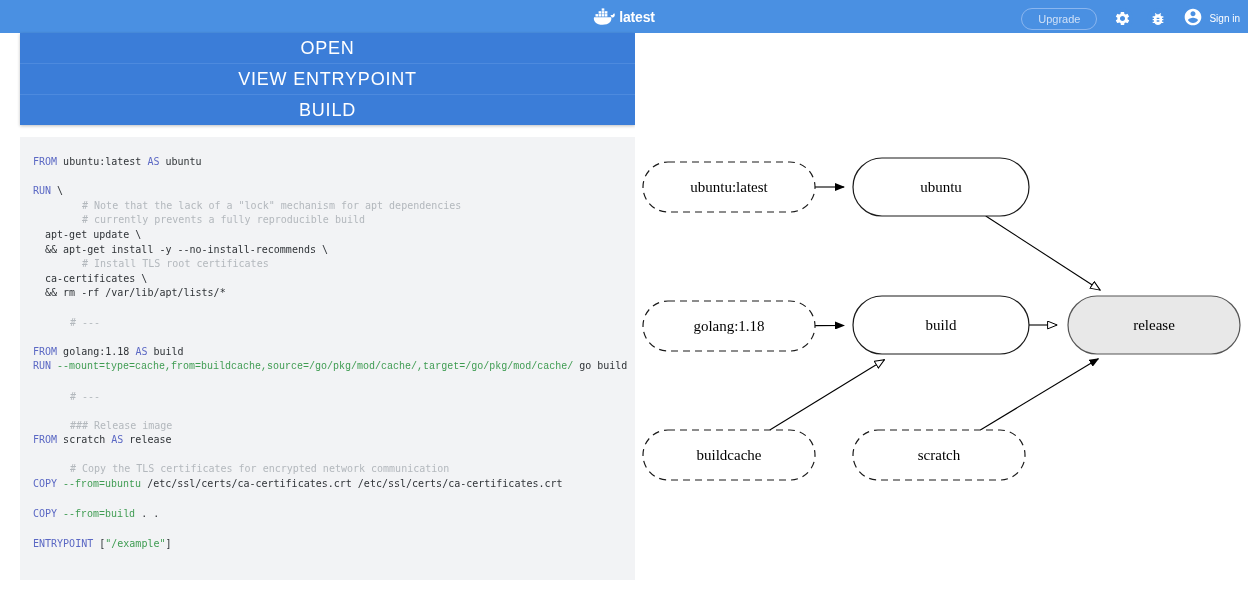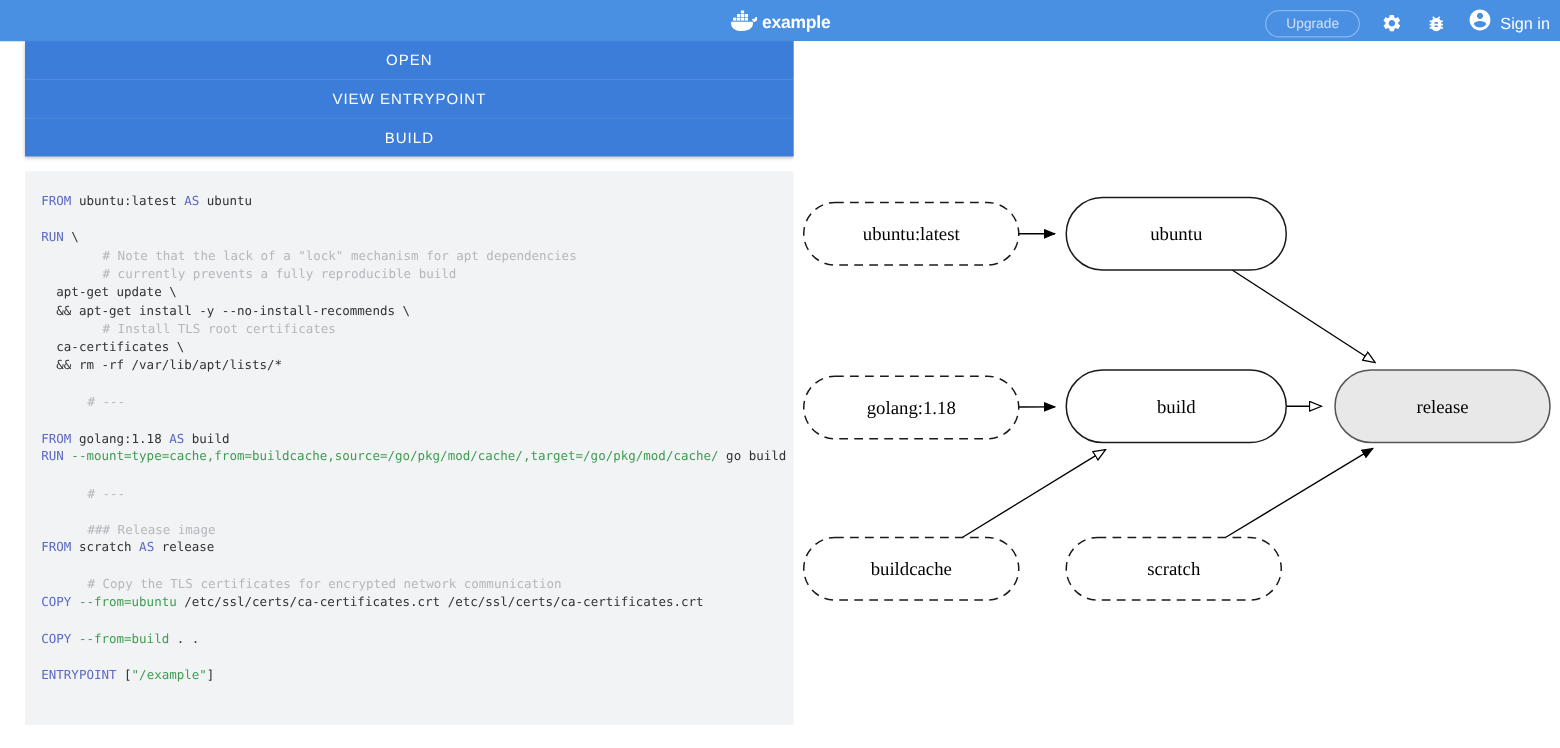--- a/index.html
+++ b/index.html
@@ -35,34 +35,34 @@
   }
   .icon-circle{
     width:22px;height:22px;border-radius:50%;
     background:#4a90e2;
     display:flex;align-items:center;justify-content:center;
     cursor:pointer;
   }
   .signin{
     display:flex;align-items:center;gap:6px;cursor:pointer;
   }
-  .signin-label{color:#ffffff;font-size:13px;}
+  .signin-label{color:#ffffff;font-size:10px;}
 
   
   .left-col{
     position:absolute;left:20px;top:33px;width:615px;
   }
   .btn-stack{
     background:#3b7dd8;
     box-shadow:0 1px 3px rgba(0,0,0,.25);
   }
   .action-btn{
     height:30px;line-height:30px;
     text-align:center;
-    color:#ffffff;font-size:12px;letter-spacing:.8px;
+    color:#ffffff;font-size:18px;letter-spacing:.8px;
     background:#3b7dd8;
     border-bottom:1px solid #4d8ade;
     cursor:pointer;
     user-select:none;
   }
   .action-btn:last-child{border-bottom:none;}
 
   
   .code-panel{
     position:absolute;left:20px;top:137px;
@@ -73,21 +73,21 @@
   .code{
     position:absolute;left:13px;top:18px;
     font-family:"DejaVu Sans Mono", monospace;
     font-size:10px;
     line-height:14.6px;
     white-space:pre;
     color:#2f3337;
   }
   .k{color:#5b68c4;}        
   .c{color:#b3b8bd;margin-left:37px;}        
-  .g{color:#3f9c52;}        
+  .g{color:#3f9c52;font-family:Liberation Mono, monospace;}        
   .s{color:#3f9c52;}        
   .d{color:#2f3337;}        
 
   
   .graph{
     position:absolute;left:635px;top:33px;
     width:613px;height:565px;
     background:#ffffff;
   }
   .graph svg{display:block;}
@@ -106,21 +106,21 @@
           <rect x="2.5" y="6.1" width="2.6" height="2.4"></rect>
           <rect x="5.6" y="6.1" width="2.6" height="2.4"></rect>
           <rect x="8.7" y="6.1" width="2.6" height="2.4"></rect>
           <rect x="11.8" y="6.1" width="2.6" height="2.4"></rect>
           <rect x="8.7" y="0.4" width="2.6" height="2.3"></rect>
           <path d="M1 9.3h17.2c.6 1.9-.1 3.9-1.6 5.3-1.6 1.5-4 2.2-7 2.2-3.1 0-5.6-.8-7.1-2.3C1.1 13.2.5 11.3 1 9.3z"></path>
           <path d="M17.4 7.4c.7-.5 1.5-.6 2.3-.3.2-.9.8-1.5 1.6-1.8.6.9.7 2 .2 2.9-.5.9-1.5 1.4-2.6 1.3-.5-.7-1-1.4-1.5-2.1z"></path>
         </g>
       </svg>
     </span>
-    <span class="brand-word">example</span>
+    <span class="brand-word">latest</span>
   </div>
 
   <div class="header-right">
     <button class="upgrade-btn">Upgrade</button>
 
     <span class="icon-circle">
       <svg width="17" height="17" viewBox="0 0 24 24" fill="#ffffff">
         <path d="M19.1 12.9c0-.3.1-.6.1-.9s0-.6-.1-.9l2-1.5c.2-.2.2-.4.1-.6l-1.9-3.3c-.1-.2-.4-.3-.6-.2l-2.4 1c-.5-.4-1-.7-1.6-.9l-.4-2.5c0-.2-.2-.4-.5-.4h-3.8c-.2 0-.4.2-.5.4l-.4 2.5c-.6.2-1.1.6-1.6.9l-2.4-1c-.2-.1-.5 0-.6.2L2.7 9c-.1.2-.1.4.1.6l2 1.5c0 .3-.1.6-.1.9s0 .6.1.9l-2 1.5c-.2.2-.2.4-.1.6l1.9 3.3c.1.2.4.3.6.2l2.4-1c.5.4 1 .7 1.6.9l.4 2.5c.1.2.3.4.5.4h3.8c.2 0 .4-.2.5-.4l.4-2.5c.6-.2 1.1-.6 1.6-.9l2.4 1c.2.1.5 0 .6-.2l1.9-3.3c.1-.2.1-.4-.1-.6l-2-1.5zM12 15.6c-2 0-3.6-1.6-3.6-3.6S10 8.4 12 8.4s3.6 1.6 3.6 3.6-1.6 3.6-3.6 3.6z"></path>
       </svg>
     </span>

